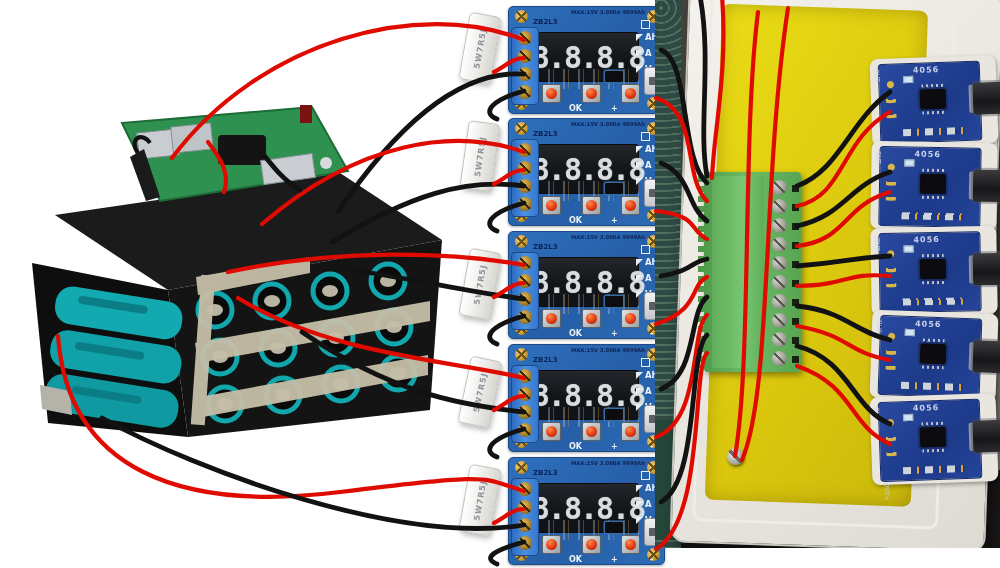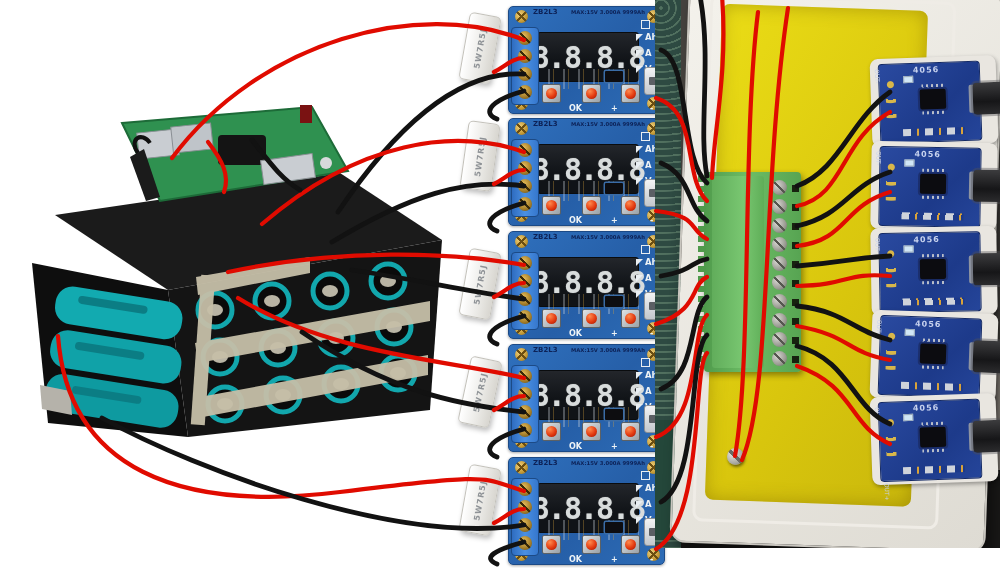--- a/index.html
+++ b/index.html
@@ -54,21 +54,21 @@
   .charger .led{position:absolute;left:24px;top:12px;width:8px;height:5px;background:#d0e6f6;border:1px solid #9ab;}
 
   
   .tester{position:absolute;left:508px;width:155px;height:106px;background:linear-gradient(135deg,#2f70bd,#265fa8 55%,#2d6cb6);
     border:1px solid #1c4a86;border-radius:5px;box-shadow:0 1px 3px rgba(0,0,0,.35);}
   .screw{position:absolute;width:13px;height:13px;border-radius:50%;
     background:linear-gradient(45deg,transparent 44%,#6b4e12 44% 56%,transparent 56%),
                linear-gradient(-45deg,transparent 44%,#6b4e12 44% 56%,transparent 56%),
                radial-gradient(circle at 35% 35%,#f0cf7a,#c49a36 60%,#8a671c);}
   .screw.tl{left:6px;top:3px;} .screw.tr{right:4px;top:3px;} .screw.bl{left:6px;bottom:3px;} .screw.br{right:4px;bottom:3px;}
-  .tester .model{position:absolute;left:24px;top:1px;color:#0d2257;font-size:7px;font-weight:bold;}
+  .tester .model{position:absolute;left:24px;top:11px;color:#0d2257;font-size:7px;font-weight:bold;}
   .tester .spec{position:absolute;left:62px;top:2px;color:#0d2257;font-size:6px;font-weight:bold;white-space:nowrap;transform:scale(.88);transform-origin:left top;}
   .tester .lcd{position:absolute;left:28px;top:25px;width:100px;height:48px;background:linear-gradient(180deg,#23262b,#101317 60%);
     border-radius:3px;border:1px solid #0a0c0e;display:flex;align-items:center;justify-content:center;text-align:right;}
   .tester .lcd span{font-family:"DejaVu Sans Mono","Liberation Mono",monospace;font-weight:bold;font-size:30px;color:#d8dcdc;letter-spacing:-2px;text-shadow:0 0 1px #fff8;}
   .tester .ledbox{position:absolute;right:14px;top:13px;width:7px;height:7px;border:1.5px solid #e9eef2;}
   .ind{position:absolute;right:2px;width:26px;height:12px;color:#eef3f6;font-size:8.5px;font-weight:bold;display:flex;align-items:center;gap:2px;}
   .ind .arrow{display:inline-block;width:0;height:0;border-top:7px solid #e9eef2;border-right:7px solid transparent;}
   .ind.i0{top:24px;} .ind.i1{top:40px;} .ind.i2{top:56px;}
   .tester .smd-area{position:absolute;left:30px;top:62px;width:100px;height:20px;
     background:repeating-linear-gradient(90deg,transparent 0 9px,#cfd6dd55 9px 11px,transparent 11px 14px,#d9a33a55 14px 15px);}

